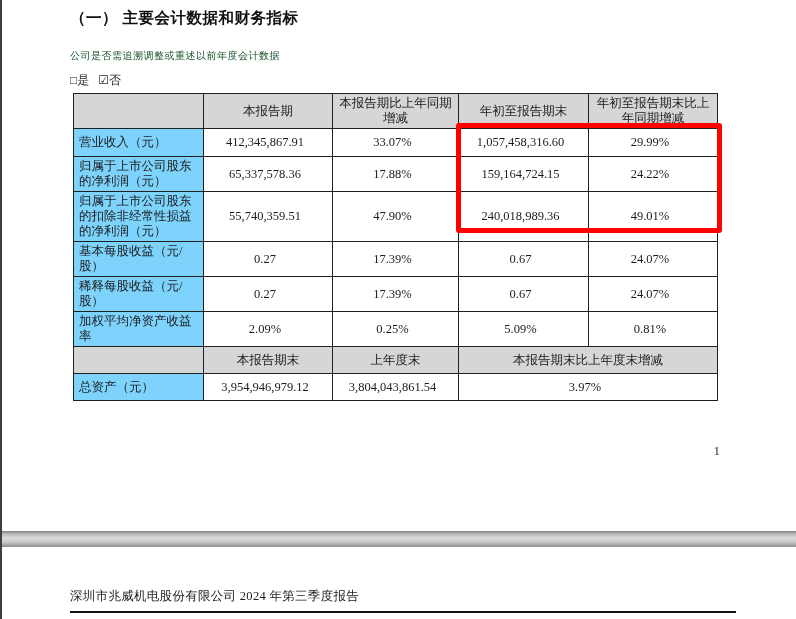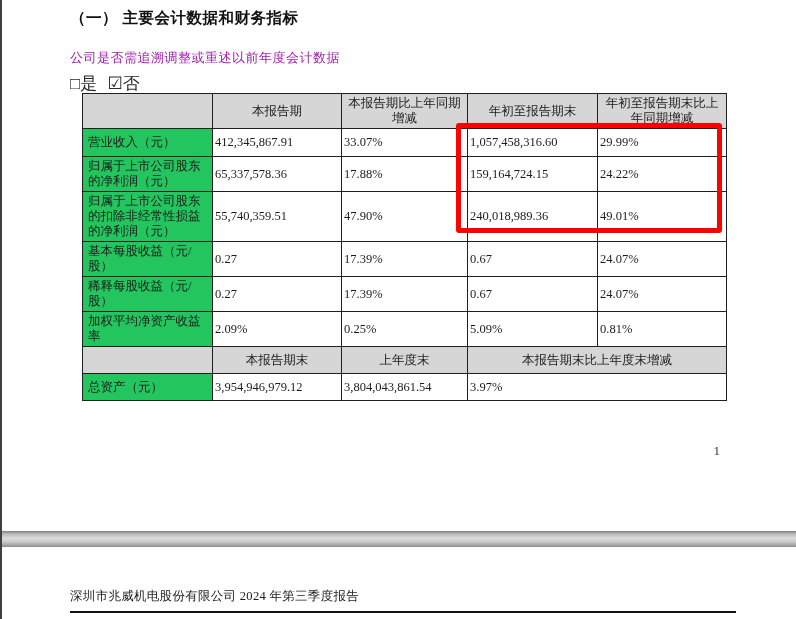--- a/index.html
+++ b/index.html
@@ -11,35 +11,35 @@
   }
   .left-edge{
     position:absolute;left:0;top:0;width:2px;height:619px;background:#3f3f3f;
   }
   .section-title{
     position:absolute;left:70px;top:8px;
     font-size:15.5px;font-weight:bold;color:#111;letter-spacing:.5px;
     white-space:pre;
   }
   .restate-line{
-    position:absolute;left:70px;top:49px;font-size:13px;color:#a21caf;letter-spacing:.5px;
+    position:absolute;left:70px;top:49px;font-size:10px;color:#14532d;letter-spacing:.5px;
   }
   .checkbox-line{
-    position:absolute;left:70px;top:72px;font-size:17px;color:#2a2a2a;
+    position:absolute;left:70px;top:72px;font-size:12px;color:#2a2a2a;
   }
   .checkbox-line span{margin-right:6px;}
   .fin-table{
-    position:absolute;left:82px;top:93px;width:644px;
+    position:absolute;left:73px;top:93px;width:644px;
     border-collapse:collapse;table-layout:fixed;
     font-size:12.5px;color:#1c1c1c;
   }
   .fin-table td{border:1px solid #1f1f1f;line-height:15px;overflow:hidden;}
   .hdr{background:#d6d6d6;text-align:center;padding:2px 6px;}
-  .lbl{background:#22c55e;text-align:left;padding:2px 4px 2px 5px;}
-  .num{text-align:left;padding:2px 8px 2px 2px;}
+  .lbl{background:#7dd3fc;text-align:left;padding:2px 4px 2px 5px;}
+  .num{text-align:center;padding:2px 8px 2px 2px;}
   .red-box{
     position:absolute;left:456px;top:123px;width:266px;height:110px;
     border:5px solid #fb0300;border-radius:3px;box-sizing:border-box;
     pointer-events:none;
   }
   .page-number{
     position:absolute;left:700px;top:443px;width:20px;
     text-align:right;font-size:13px;color:#333;
   }
   .page-break{

